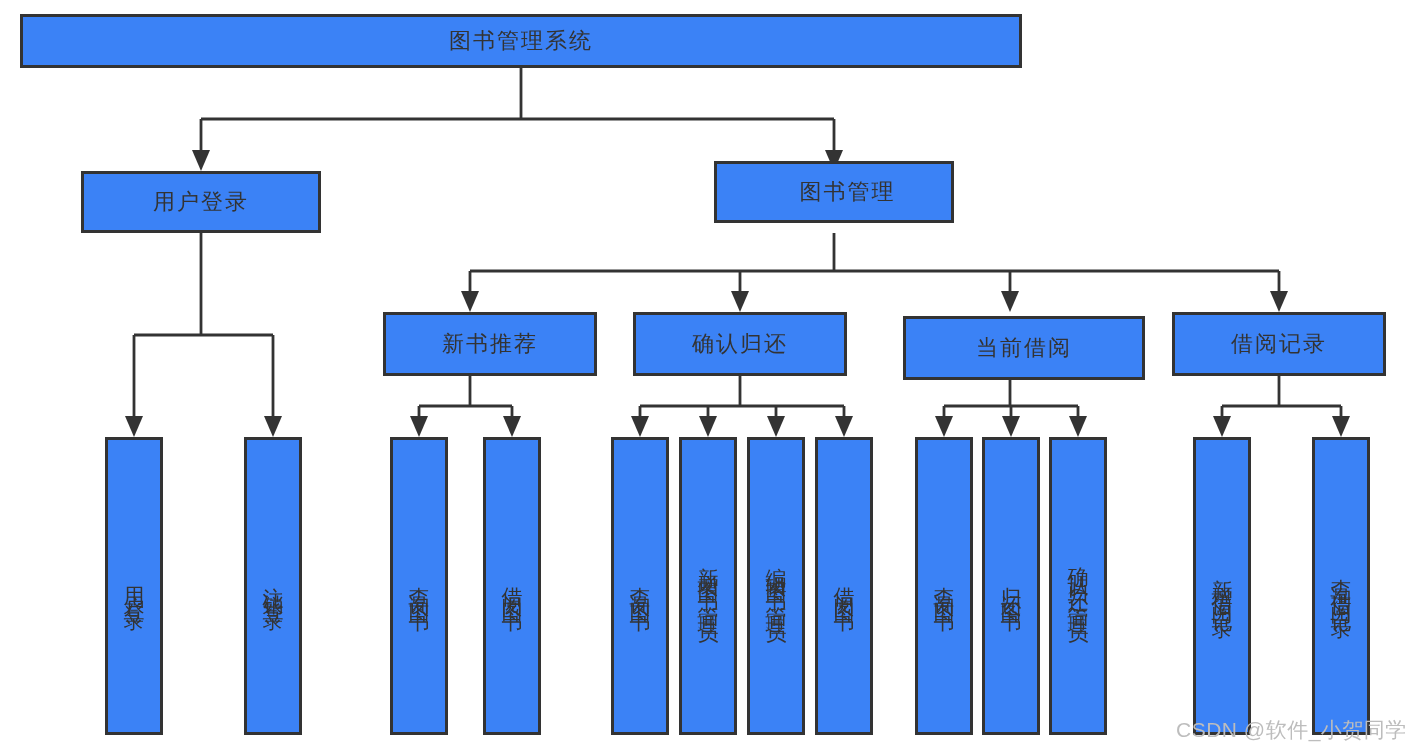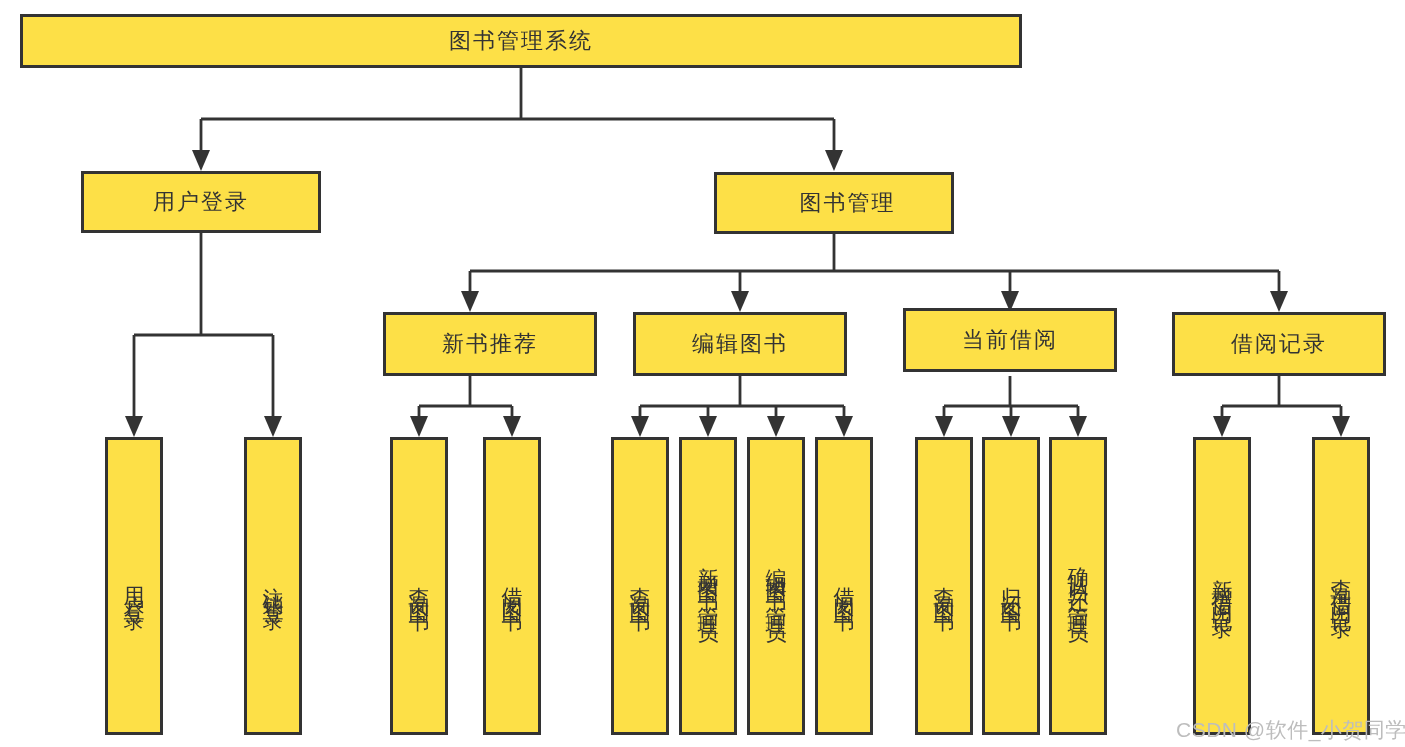--- a/index.html
+++ b/index.html
@@ -18,21 +18,21 @@
   .connectors {
     position: absolute;
     left: 0;
     top: 0;
     width: 1405px;
     height: 747px;
   }
   .node {
     position: absolute;
     box-sizing: border-box;
-    background: #fde047;
+    background: #3b82f6;
     border: 3px solid #84cc16;
     color: #333333;
     display: flex;
     align-items: center;
     justify-content: center;
   }
   .hbox {
     font-size: 22px;
     letter-spacing: 2px;
     white-space: nowrap;
@@ -121,25 +121,25 @@
       <polygon points="1002,416 1020,416 1011,437"></polygon>
       <polygon points="1069,416 1087,416 1078,437"></polygon>
       <polygon points="1213,416 1231,416 1222,437"></polygon>
       <polygon points="1332,416 1350,416 1341,437"></polygon>
     </g>
   </svg>
 
   <div class="node hbox" style="left: 20px; top: 14px; width: 1002px; height: 54px; border-color: rgb(51, 51, 51); color: rgb(51, 51, 51);">图书管理系统</div>
 
   <div class="node hbox" style="left: 81px; top: 171px; width: 240px; height: 62px; border-color: rgb(51, 51, 51); color: rgb(51, 51, 51);">用户登录</div>
-  <div class="node hbox" style="left: 714px; top: 172px; width: 240px; height: 62px; border-color: rgb(51, 51, 51); color: rgb(51, 51, 51); padding-left: 27px;">图书管理</div>
+  <div class="node hbox" style="left: 714px; top: 161px; width: 240px; height: 62px; border-color: rgb(51, 51, 51); color: rgb(51, 51, 51); padding-left: 27px;">图书管理</div>
 
   <div class="node hbox" style="left: 363px; top: 312px; width: 214px; height: 64px; border-color: rgb(51, 51, 51); color: rgb(51, 51, 51); margin-left: 20px;">新书推荐</div>
-  <div class="node hbox" style="left: 633px; top: 312px; width: 214px; height: 64px; border-color: rgb(51, 51, 51); color: rgb(51, 51, 51);">编辑图书</div>
-  <div class="node hbox" style="left: 903px; top: 308px; width: 214px; height: 64px; border-color: rgb(51, 51, 51); color: rgb(51, 51, 51);">当前借阅</div>
+  <div class="node hbox" style="left: 633px; top: 312px; width: 214px; height: 64px; border-color: rgb(51, 51, 51); color: rgb(51, 51, 51);">确认归还</div>
+  <div class="node hbox" style="left: 903px; top: 316px; width: 242px; height: 64px; border-color: rgb(51, 51, 51); color: rgb(51, 51, 51);">当前借阅</div>
   <div class="node hbox" style="left: 1172px; top: 312px; width: 214px; height: 64px; border-color: rgb(51, 51, 51); color: rgb(51, 51, 51);">借阅记录</div>
 
   <div class="node vbox" style="left: 105px; top: 437px; width: 58px; height: 298px; border-color: rgb(51, 51, 51); color: rgb(51, 51, 51);">用户登录</div>
   <div class="node vbox" style="left: 244px; top: 437px; width: 58px; height: 298px; border-color: rgb(51, 51, 51); color: rgb(51, 51, 51);">注销登录</div>
 
   <div class="node vbox" style="left: 390px; top: 437px; width: 58px; height: 298px; border-color: rgb(51, 51, 51); color: rgb(51, 51, 51);">查询图书</div>
   <div class="node vbox" style="left: 483px; top: 437px; width: 58px; height: 298px; border-color: rgb(51, 51, 51); color: rgb(51, 51, 51);">借阅图书</div>
 
   <div class="node vbox" style="left: 611px; top: 437px; width: 58px; height: 298px; border-color: rgb(51, 51, 51); color: rgb(51, 51, 51);">查询图书</div>
   <div class="node vbox" style="left: 679px; top: 437px; width: 58px; height: 298px; border-color: rgb(51, 51, 51); color: rgb(51, 51, 51);">新增图书（管理员）</div>

